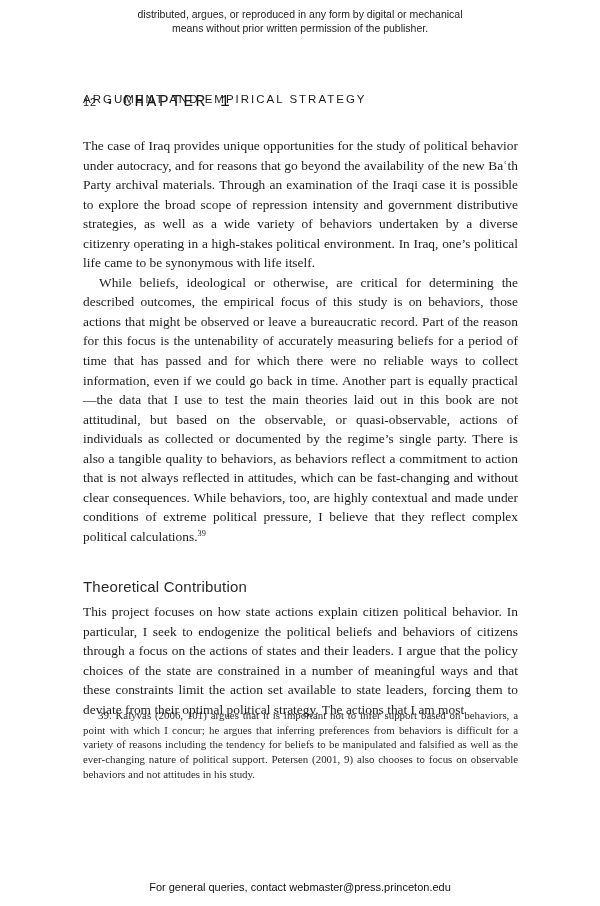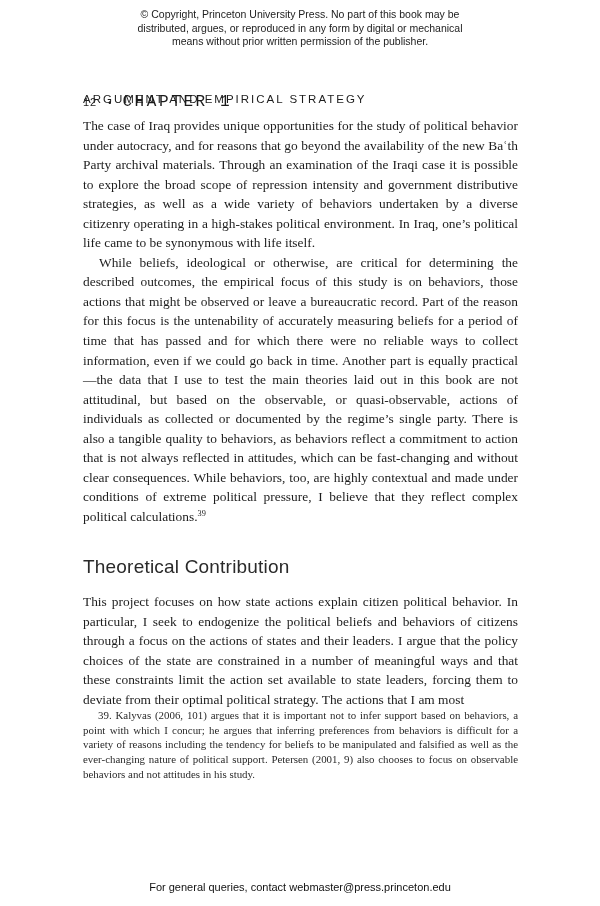--- a/index.html
+++ b/index.html
@@ -45,44 +45,44 @@
     left: 83px;
     right: 83px;
     font-family: "Liberation Sans", sans-serif;
     font-weight: 400;
     font-size: 11.5px;
     letter-spacing: 2px;
     color: #1c1c1c;
   }
   .body-text {
     position: absolute;
-    top: 116px;
+    top: 136px;
     left: 83px;
     width: 435px;
     font-size: 13.4px;
     line-height: 19.55px;
     text-align: justify;
     color: #1c1c1c;
   }
   .para-indent { text-indent: 16px; }
   .footnote-ref {
     font-size: 0.62em;
     vertical-align: super;
     line-height: 0;
   }
   .subheading {
     font-family: "Liberation Sans", sans-serif;
     font-weight: 400;
-    font-size: 19px;
+    font-size: 15px;
     letter-spacing: 0.2px;
     color: #2a2a2a;
     text-align: left;
     text-indent: 0;
     margin-top: 31px;
-    margin-bottom: 15px;
+    margin-bottom: 5px;
   }
   .footnote-block {
     position: absolute;
     top: 708px;
     left: 83px;
     width: 435px;
     font-size: 10.9px;
     line-height: 14.7px;
     text-align: justify;
     color: #2a2a2a;
@@ -98,21 +98,20 @@
     font-size: 11px;
     color: #111111;
   }
 </style>
 </head>
 <body>
 
 <div class="page">
 
   <div class="copyright-notice">
-    <div>© Copyright, Princeton University Press. No part of this book may be</div>
     <div>distributed, argues, or reproduced in any form by digital or mechanical</div>
     <div>means without prior written permission of the publisher.</div>
   </div>
 
   <div class="running-head">
     <span class="page-number">12</span>
     <span class="bullet">•</span>
     <span class="chapter-label">CHAPTER 1</span>
   </div>
 

